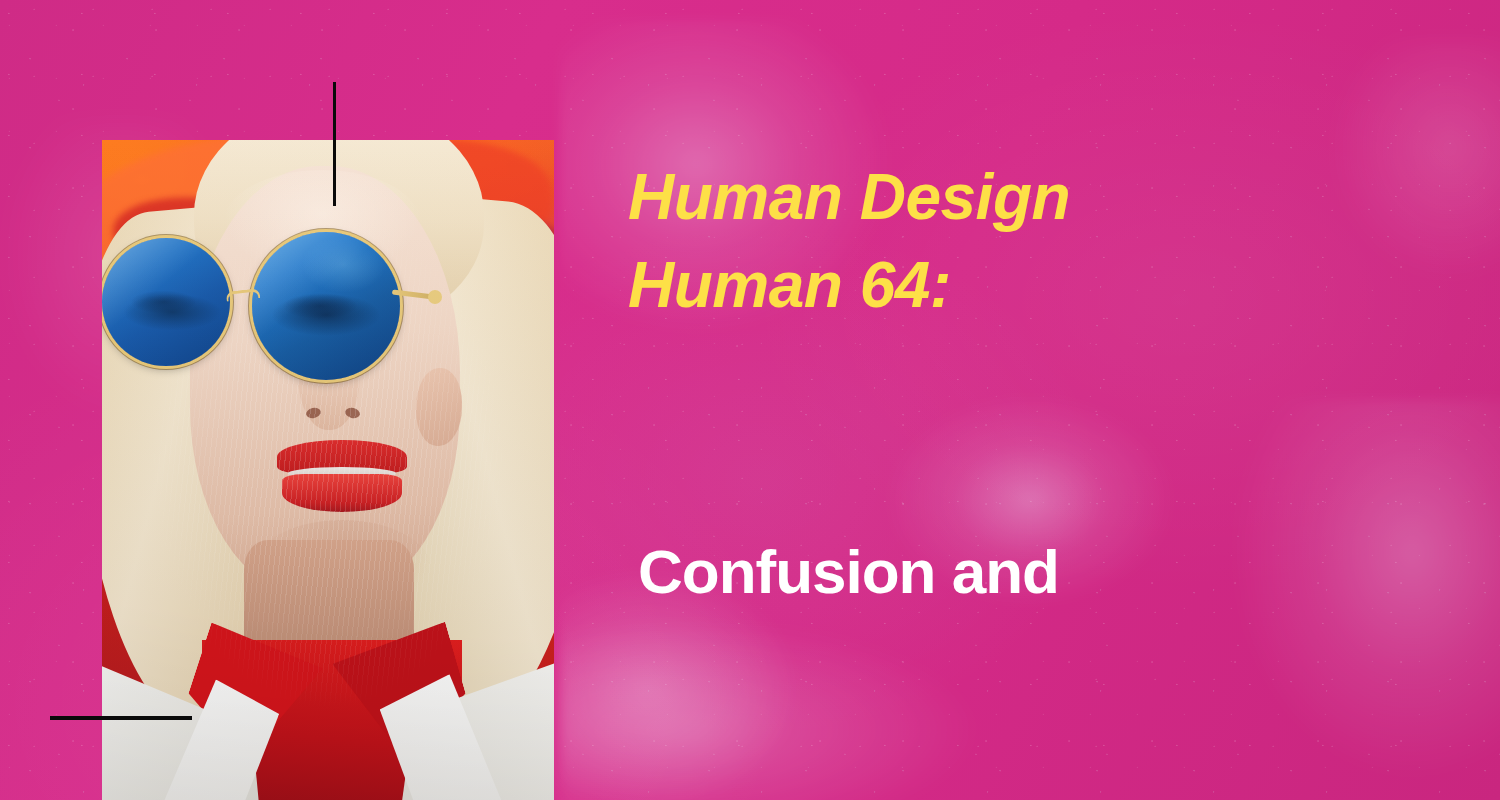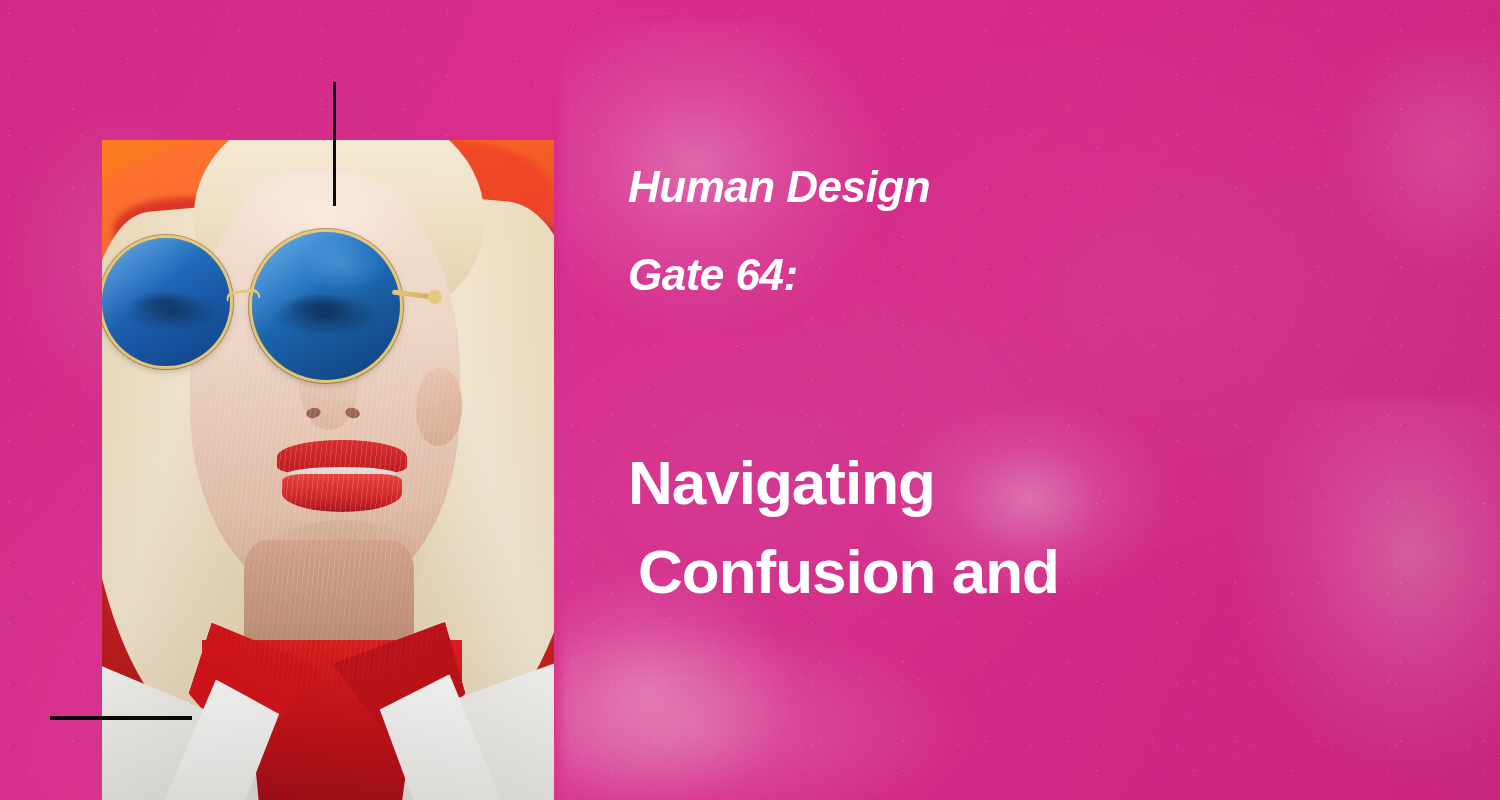--- a/index.html
+++ b/index.html
@@ -299,25 +299,25 @@
     width:142px; height:4px;
     background:#0a0a0a;
   }
 
   
   #text-block{
     position:absolute; left:628px; top:0; width:640px; height:800px;
   }
   .title-line{
     position:absolute;
-    color:#ffffff;
+    color:#fde047;
     font-family:"Liberation Sans", sans-serif;
     font-weight:700;
     font-style:italic;
-    font-size:44px;
+    font-size:64px;
     line-height:1;
     letter-spacing:-0.5px;
     white-space:nowrap;
   }
   #title-1{ top:165px; left:0; }
   #title-2{ top:253px; left:0; }
 
   .sub-line{
     position:absolute;
     color:#ffffff;
@@ -400,19 +400,18 @@
     <div class="temple-tip"></div>
 
     <div class="photo-grade"></div>
   </div>
 
   <div id="rule-vertical"></div>
   <div id="rule-horizontal"></div>
 
   <div id="text-block">
     <div class="title-line" id="title-1">Human Design</div>
-    <div class="title-line" id="title-2">Gate 64:</div>
-
-    <div class="sub-line" id="sub-1">Navigating</div>
+    <div class="title-line" id="title-2">Human 64:</div>
+
     <div class="sub-line" id="sub-2">Confusion and</div>
   </div>
 
 </div>
 
 </body></html>

